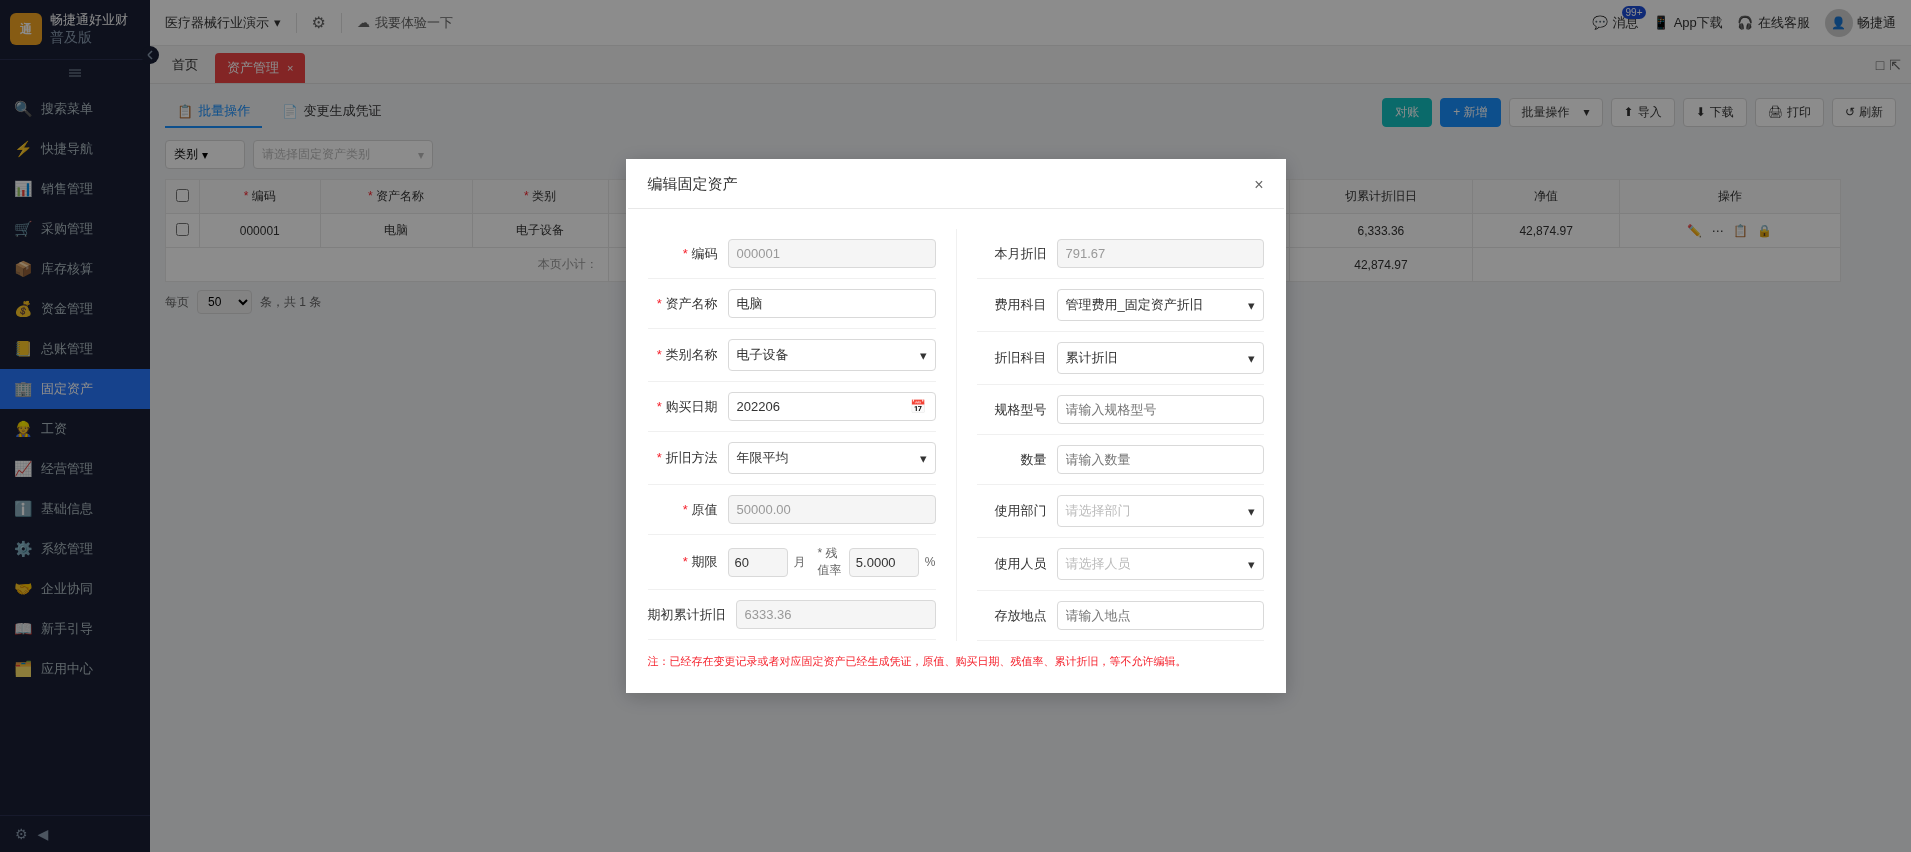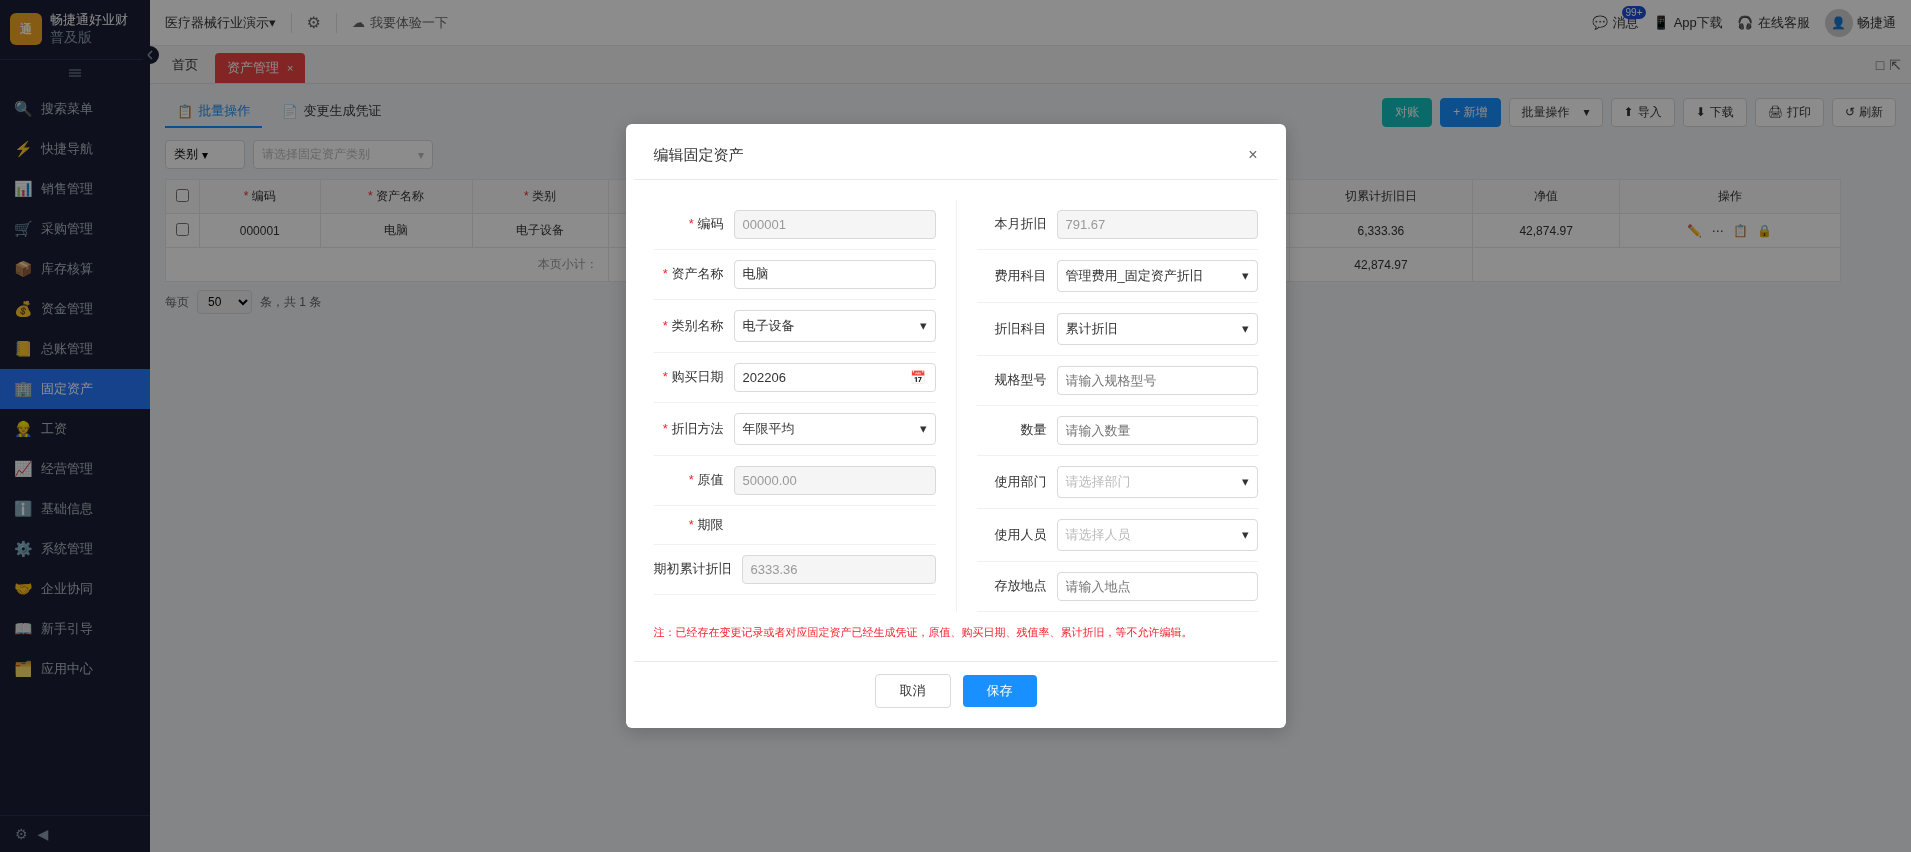--- a/index.html
+++ b/index.html
@@ -58,21 +58,21 @@
     .topbar {
       background: #fff;
       height: 46px;
       display: flex;
       align-items: center;
       padding: 0 15px;
       border-bottom: 1px solid #e8e8e8;
       gap: 10px;
     }
     .topbar-company {
-      display: flex; align-items: center; 
+      display: flex; align-items: center; gap: 5px;
       font-size: 13px; color: #333; cursor: pointer;
     }
     .topbar-divider { width: 1px; height: 20px; background: #e0e0e0; margin: 0 5px; }
     .topbar-settings { color: #666; cursor: pointer; font-size: 16px; }
     .topbar-experience {
       display: flex; align-items: center; gap: 5px;
       font-size: 13px; color: #666; cursor: pointer;
     }
     .topbar-right {
       margin-left: auto;
@@ -213,23 +213,23 @@
 
     
     .modal-overlay {
       position: fixed; top: 0; left: 0; right: 0; bottom: 0;
       background: rgba(0,0,0,0.45);
       display: flex; align-items: center; justify-content: center;
       z-index: 1000;
     }
     .modal {
       background: #fff;
-      border-radius: 6px;
+      border-radius: 0;
       width: 660px;
-      padding: 8px;
+      padding: 2px;
       box-shadow: 0 4px 20px rgba(0,0,0,0.2);
     }
     .modal-header {
       padding: 14px 20px;
       border-bottom: 1px solid #e8e8e8;
       display: flex; align-items: center; justify-content: space-between;
     }
     .modal-title { font-size: 15px; font-weight: 500; color: #333; }
     .modal-close { cursor: pointer; font-size: 16px; color: #666; background: none; border: none; }
     .modal-body { padding: 20px; }
@@ -619,20 +619,27 @@
             </div>
           </div>
 
           <div class="form-row">
             <span class="form-label required">原值</span>
             <input class="form-input readonly" type="text" value="50000.00" readonly="" style="">
           </div>
 
           <div class="form-row">
             <span class="form-label required">期限</span>
+            <div class="inline-group">
+              <input class="inline-input readonly" type="text" value="60" readonly="" style="background: rgb(245, 245, 245);">
+              <span class="inline-label">月</span>
+              <span class="inline-label" style="margin-left:6px;">* 残值率</span>
+              <input class="inline-input-pct readonly" type="text" value="5.0000" readonly="" style="background: rgb(245, 245, 245);">
+              <span class="inline-label">%</span>
+            </div>
           </div>
 
           <div class="form-row">
             <span class="form-label">期初累计折旧</span>
             <input class="form-input readonly" type="text" value="6333.36" readonly="" style="">
           </div>
         </div>
 
         <div style="padding-left:20px;border-left:1px solid #f0f0f0;">
 
@@ -685,18 +692,14 @@
 
           <div class="form-row">
             <span class="form-label">存放地点</span>
             <input class="form-input" type="text" placeholder="请输入地点" style="">
           </div>
         </div>
       </div>
 
       <div class="form-note">注：已经存在变更记录或者对应固定资产已经生成凭证，原值、购买日期、残值率、累计折旧，等不允许编辑。</div>
     </div>
-    <div class="modal-footer">
-      <button class="btn-cancel">取消</button>
-      <button class="btn-save">保存</button>
-    </div>
   </div>
 </div>
 
 </body></html>

